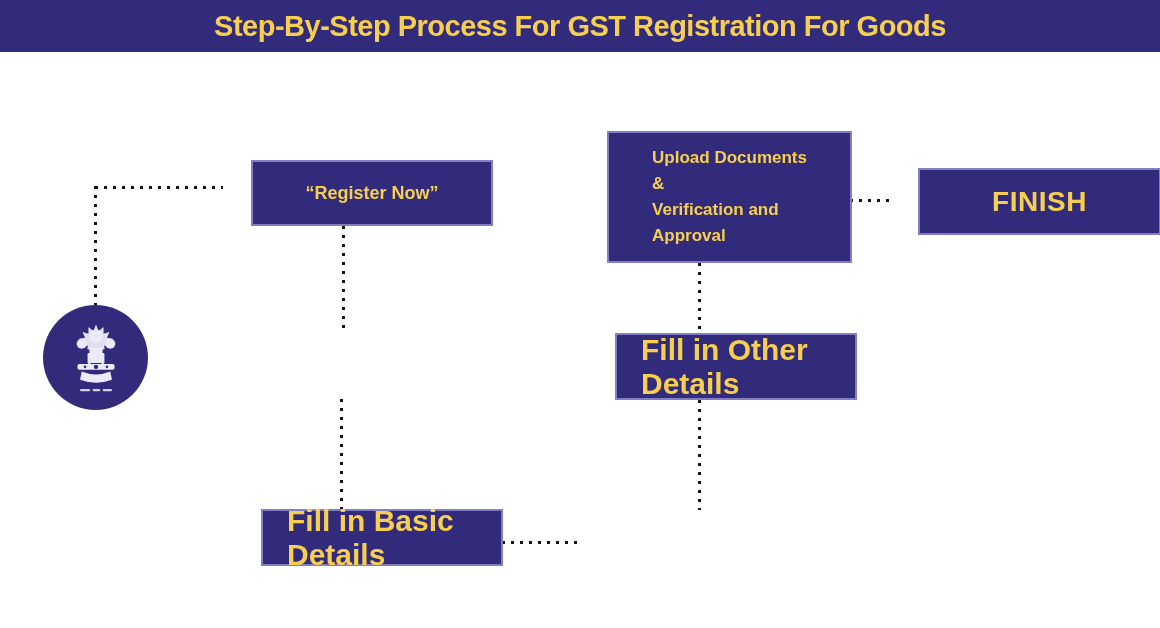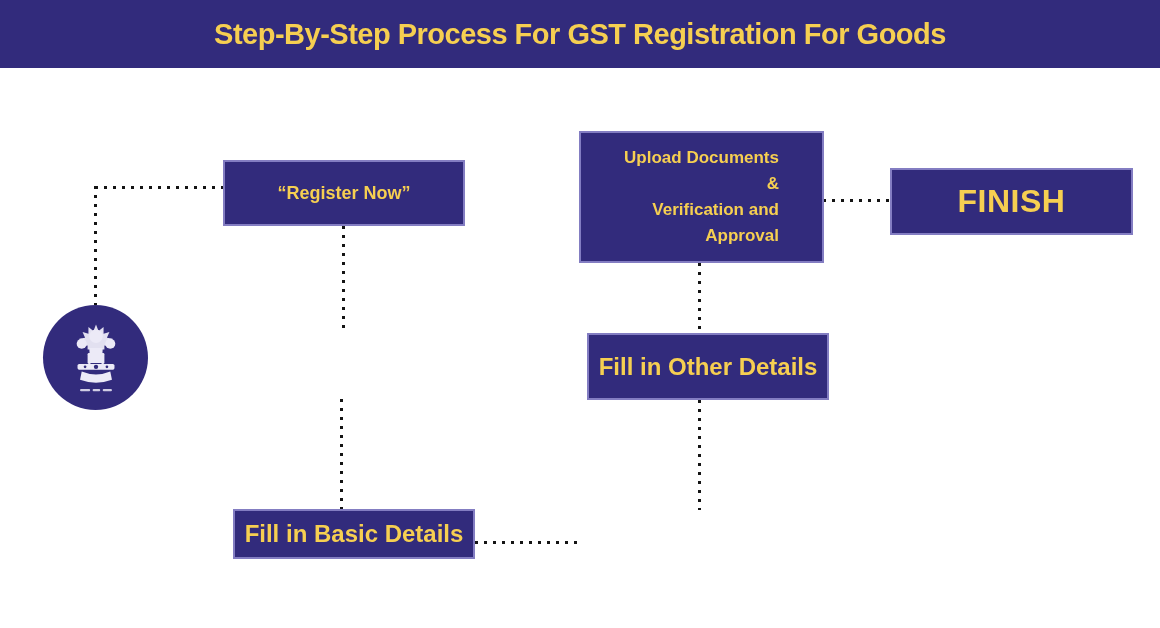--- a/index.html
+++ b/index.html
@@ -6,36 +6,36 @@
     --navy:#322b7c; --yellow:#f6cf51; --dot:#141414;
     --box_border:#837dc2; --background:#ffffff;
   }
   html,body{margin:0;padding:0;background:#fff;}
   .canvas{
     position:relative; width:1160px; height:628px;
     background:var(--background); overflow:hidden;
     font-family:"Liberation Sans", sans-serif;
   }
   .header{
-    position:absolute; left:0; top:0; width:1160px; height:68px;
+    position:absolute; left:0; top:0; width:1160px; height:52px;
     background:var(--navy); display:flex; align-items:center; justify-content:center;
   }
   .header .title{
     color:var(--yellow); font-weight:bold; font-size:29px; letter-spacing:-0.5px;
   }
   .step{
     position:absolute; background:var(--navy);
     border:2px solid var(--box_border);
     display:flex; align-items:center; justify-content:center;
-    box-sizing:border-box; text-align:right;
+    box-sizing:border-box; text-align:left;margin-left:28px;
   }
   .step .label{
     color:var(--yellow); font-weight:bold; white-space:pre-line;
   }
-  .f27{font-size:18px;} .f26{font-size:24px;} .f28{font-size:32px; letter-spacing:0.5px;}
+  .f27{font-size:18px;} .f26{font-size:30px;padding-left:24px;} .f28{font-size:28px; letter-spacing:0.5px;}
   .fsm{font-size:17px; line-height:26px;}
   .dh{
     position:absolute; height:3px;
     background-image:repeating-linear-gradient(to right, var(--dot) 0 3px, transparent 3px 9px);
   }
   .dv{
     position:absolute; width:3px;
     background-image:repeating-linear-gradient(to bottom, var(--dot) 0 3px, transparent 3px 9px);
   }
   .emblem{
@@ -108,18 +108,18 @@
 
   <div class="step" style="left:890px; top:168px; width:243px; height:67px;">
     <span class="label f28">FINISH</span>
   </div>
 
 
   <div class="step" style="left:587px; top:333px; width:242px; height:67px;">
     <span class="label f26">Fill in Other Details</span>
   </div>
 
-  <div class="step" style="left:233px; top:509px; width:242px; height:50px;">
+  <div class="step" style="left:233px; top:509px; width:242px; height:57px;">
     <span class="label f26">Fill in Basic Details</span>
   </div>
 
 
 </div>
 
 </body></html>

